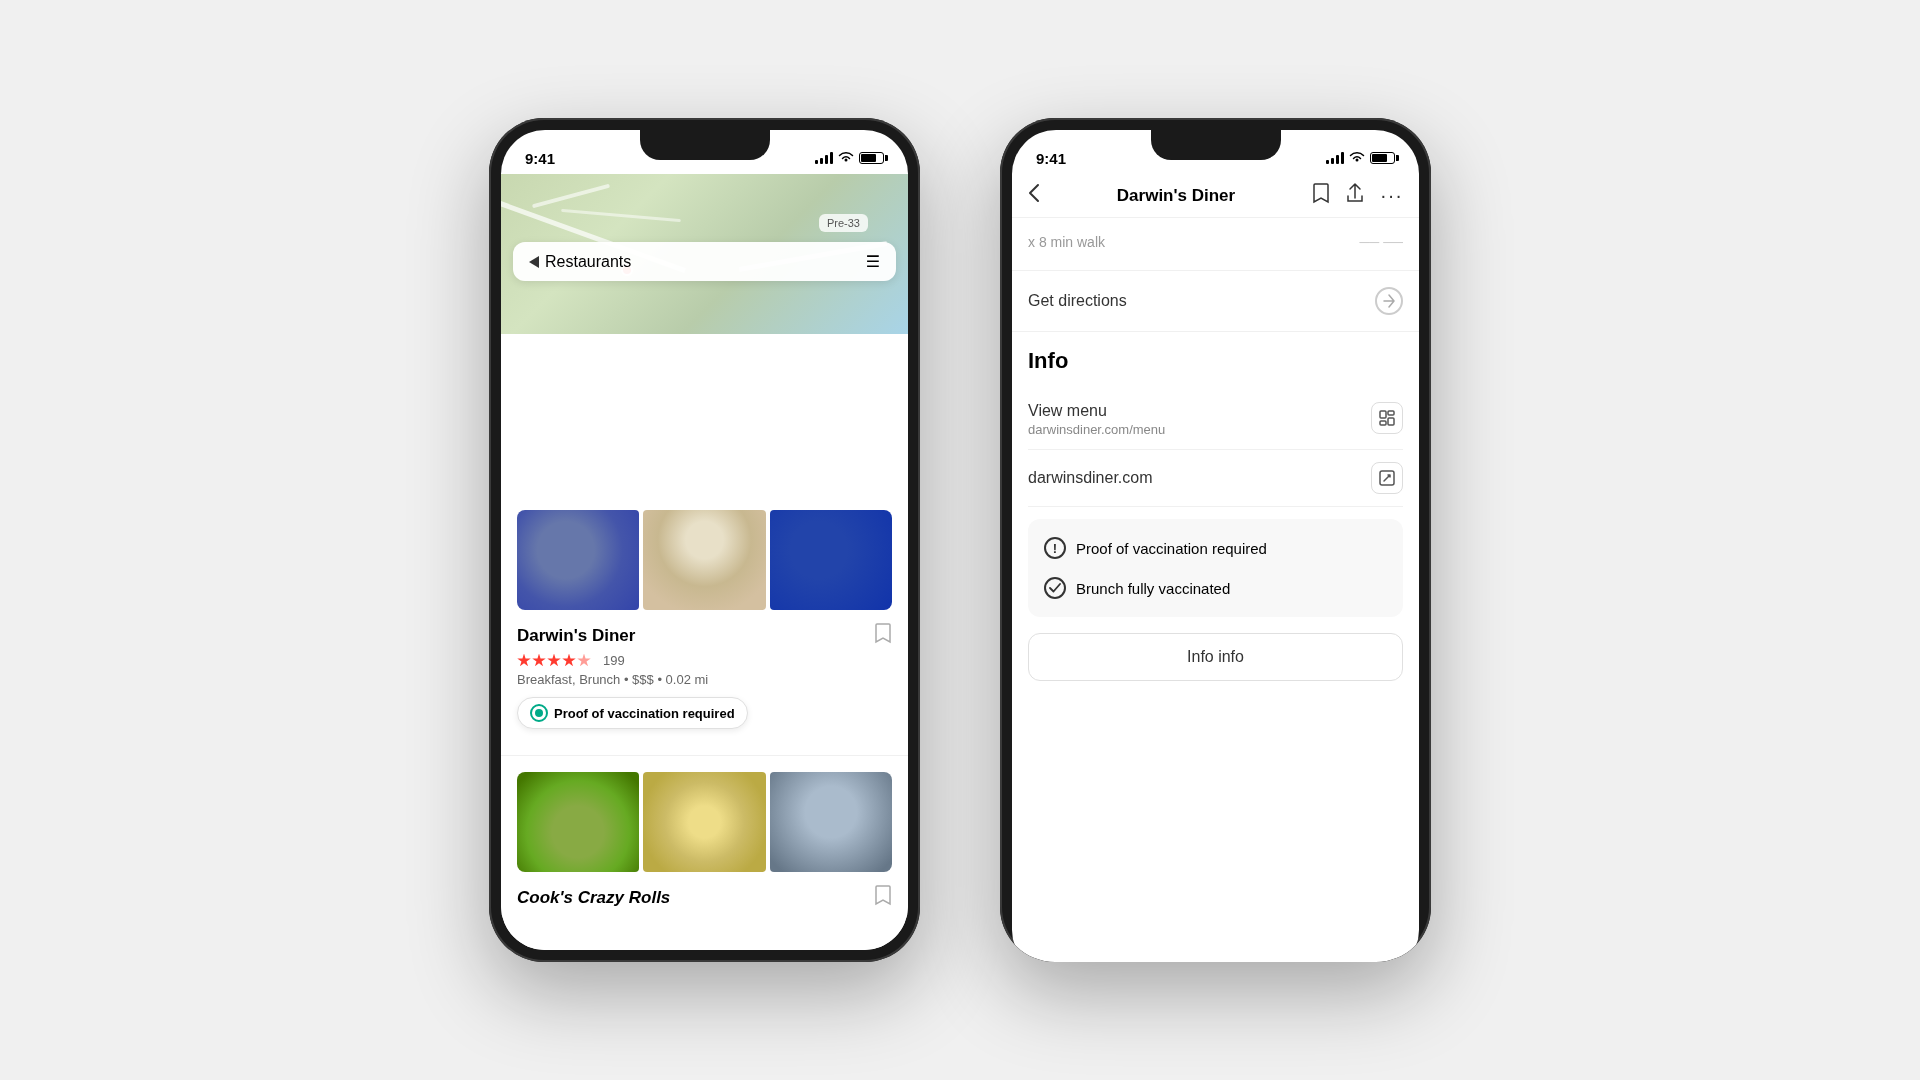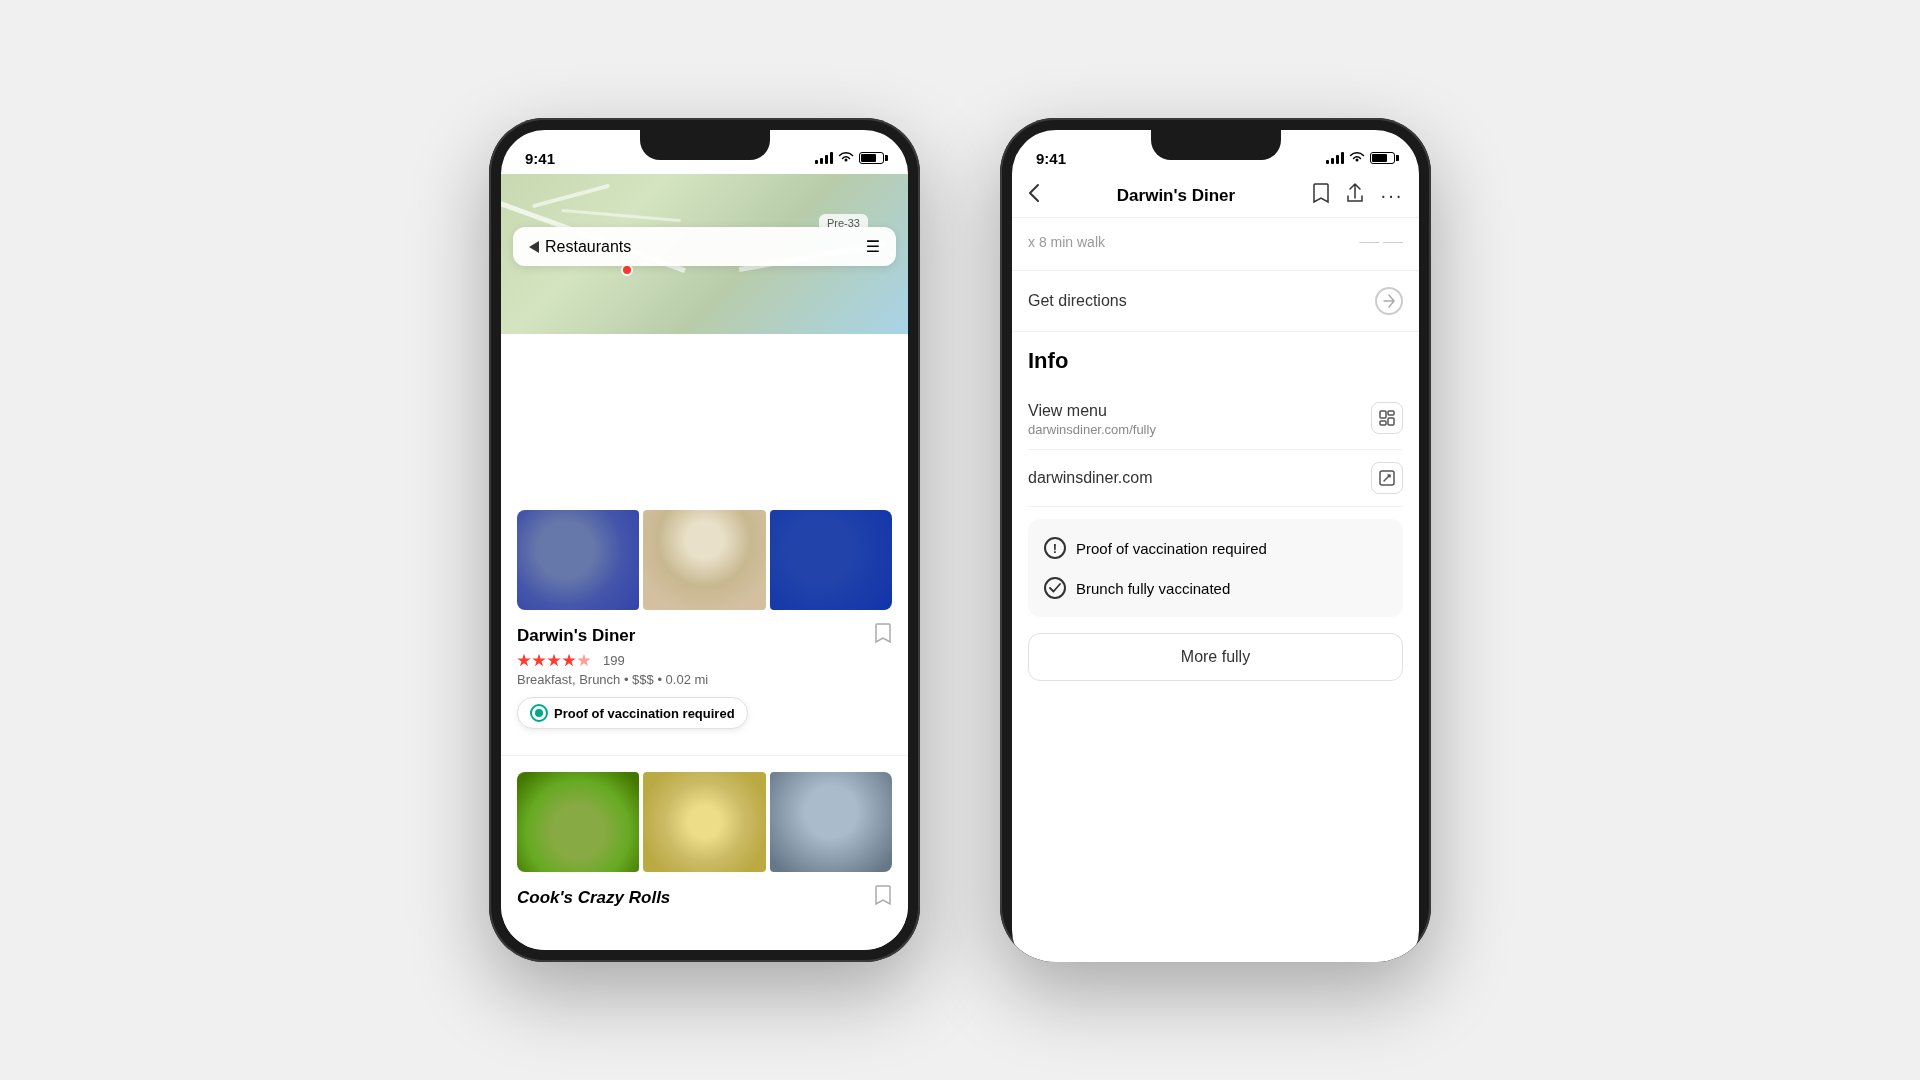--- a/index.html
+++ b/index.html
@@ -174,21 +174,21 @@
       transform: rotate(-10deg);
     }
 
     .restaurants-header {
       background: rgba(255,255,255,0.95);
       padding: 10px 16px;
       display: flex;
       align-items: center;
       justify-content: space-between;
       position: absolute;
-      top: 97px;
+      top: 112px;
       left: 0;
       right: 0;
       z-index: 10;
       border-radius: 12px;
       margin: 0 12px;
       box-shadow: 0 2px 8px rgba(0,0,0,0.1);
     }
 
     .back-btn {
       display: flex;
@@ -793,21 +793,21 @@
         </div>
       </div>
 
       <div class="info-section">
         <div class="info-heading">Info</div>
 
         
         <div class="info-row">
           <div class="info-left">
             <span class="info-label">View menu</span>
-            <span class="info-sub">darwinsdiner.com/fully</span>
+            <span class="info-sub">darwinsdiner.com/menu</span>
           </div>
           <div class="info-icon-btn">
             <svg width="18" height="18" viewBox="0 0 18 18">
               <rect x="2" y="2" width="6" height="7" rx="1" stroke="#555" stroke-width="1.5" fill="none"></rect>
               <rect x="10" y="2" width="6" height="4" rx="1" stroke="#555" stroke-width="1.5" fill="none"></rect>
               <rect x="10" y="9" width="6" height="7" rx="1" stroke="#555" stroke-width="1.5" fill="none"></rect>
               <rect x="2" y="12" width="6" height="4" rx="1" stroke="#555" stroke-width="1.5" fill="none"></rect>
             </svg>
           </div>
         </div>
@@ -835,17 +835,17 @@
             <div class="vax-check-icon">
               <svg width="12" height="10" viewBox="0 0 12 10">
                 <path d="M1 5l3.5 3.5L11 1" stroke="#333" stroke-width="1.8" fill="none" stroke-linecap="round" stroke-linejoin="round"></path>
               </svg>
             </div>
             <span class="vax-info-text">Brunch fully vaccinated</span>
           </div>
         </div>
 
         
-        <button class="more-info-btn">More fully</button>
+        <button class="more-info-btn">Info info</button>
       </div>
     </div>
   </div>
 </div>
 
 </body></html>

